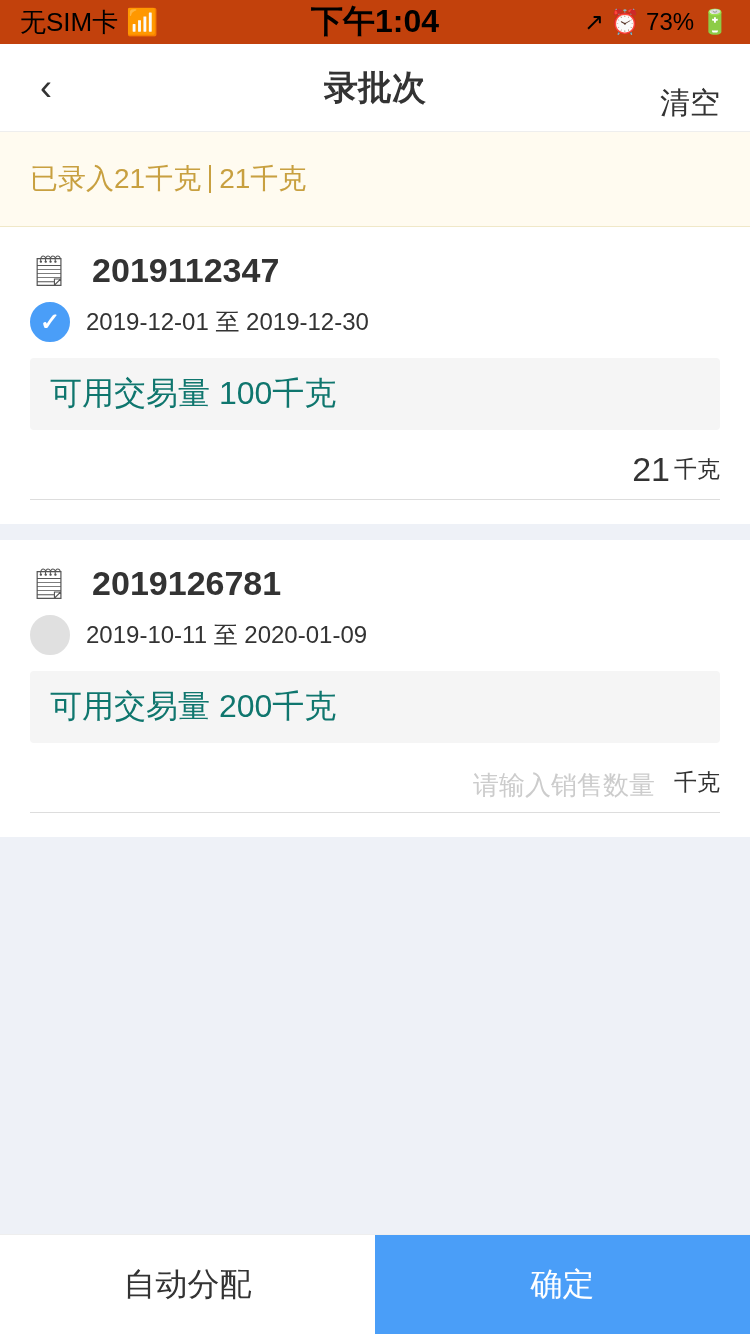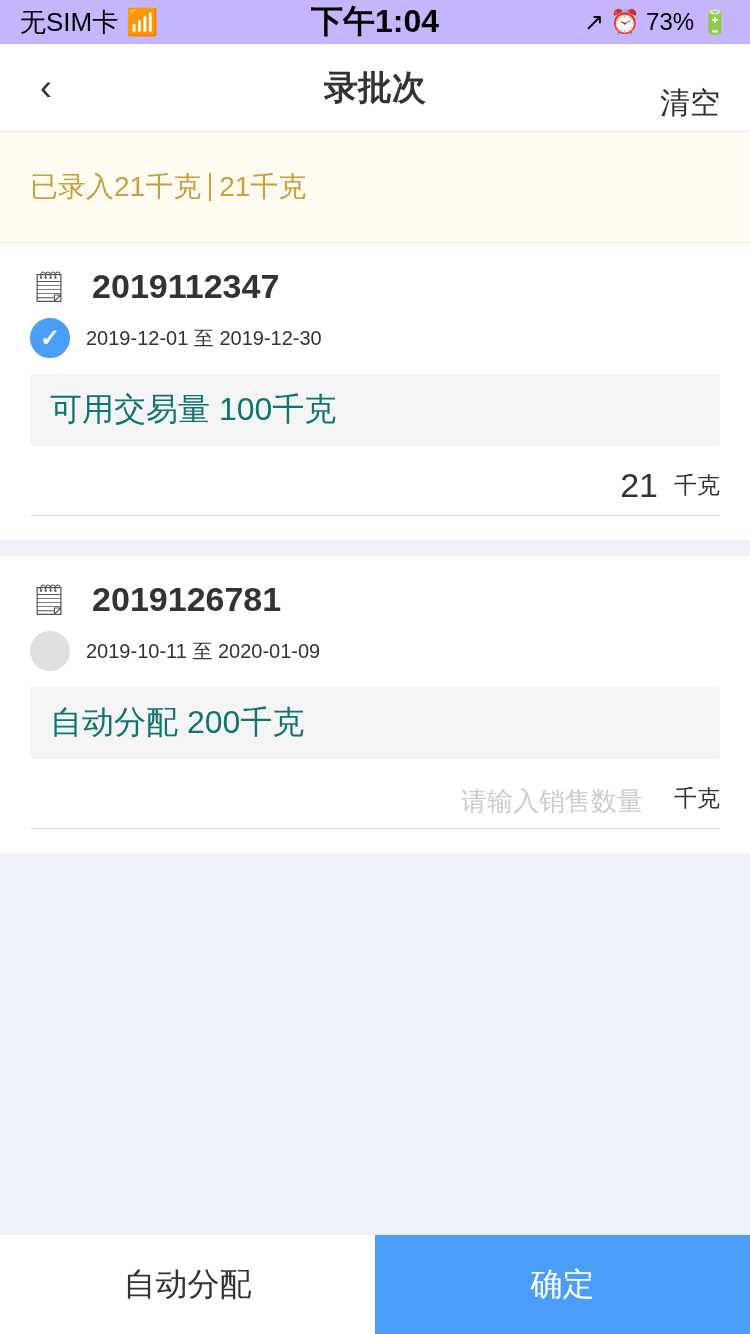--- a/index.html
+++ b/index.html
@@ -9,21 +9,21 @@
       min-height: 1334px;
       font-family: -apple-system, "PingFang SC", "Helvetica Neue", Arial, sans-serif;
       background: #f0f2f7;
       overflow-x: hidden;
     }
 
     
     .status-bar {
       width: 750px;
       height: 44px;
-      background: #c4b5fd;
+      background: #c2410c;
       display: flex;
       justify-content: space-between;
       padding: 0 20px;
       font-size: 28px;
     }
     .status-left {
       display: flex;
       align-items: center;
       gap: 8px;
       font-size: 26px;
@@ -72,21 +72,21 @@
       font-size: 30px;
       color: #333;
       cursor: pointer;
       margin-top: 32px;
     }
 
     
     .summary-bar {
       width: 750px;
       background: #fffbf0;
-      padding: 36px 30px;
+      padding: 28px 30px;
       display: flex;
       align-items: center;
       gap: 8px;
       border-bottom: 1px solid #f0e8c8;
     }
     .summary-label {
       font-size: 28px;
       color: #c8a040;
     }
     .summary-divider {
@@ -154,39 +154,39 @@
       content: '✓';
       color: #fff;
       font-size: 24px;
       font-weight: bold;
     }
     .radio-btn.unchecked {
       background: #e0e0e0;
       border-color: #e0e0e0;
     }
     .batch-date {
-      font-size: 20px;
+      font-size: 24px;
       color: #333;
     }
 
     .batch-quantity-bar {
       background: #f5f5f5;
       border-radius: 4px;
       padding: 14px 20px;
       margin-bottom: 20px;
       font-size: 32px;
       color: #0f766e;
       margin-left: 0;
     }
 
     .batch-input-row {
       display: flex;
       align-items: center;
       justify-content: flex-end;
-      gap: 16px;
+      gap: 4px;
       padding-bottom: 10px;
       border-bottom: 1px solid #ddd;
     }
     .batch-input {
       font-size: 34px;
       color: #404040;
       text-align: right;
       border: none;
       outline: none;
       background: transparent;
@@ -306,21 +306,21 @@
 
   <div class="batch-item">
     <div class="batch-header">
       <span class="batch-icon">🗒</span>
       <span class="batch-number">2019126781</span>
     </div>
     <div class="batch-date-row">
       <div class="radio-btn unchecked"></div>
       <span class="batch-date">2019-10-11 至 2020-01-09</span>
     </div>
-    <div class="batch-quantity-bar">自动分配 200千克</div>
+    <div class="batch-quantity-bar">可用交易量 200千克</div>
     <div class="batch-input-row">
       <input class="batch-input" type="number" value="" placeholder="请输入销售数量" style="">
       <span class="batch-unit">千克</span>
     </div>
   </div>
 
   <div class="empty-area" style="height: 420px;"></div>
 
 </div>
 

